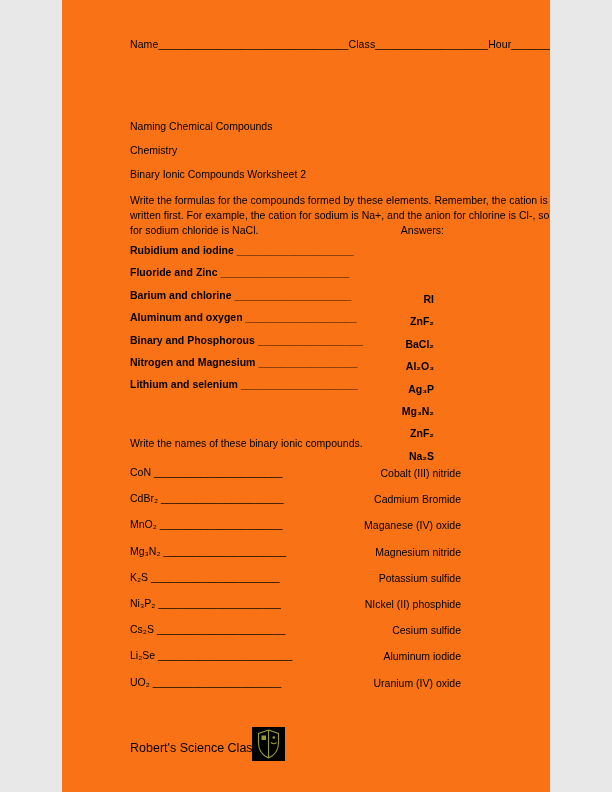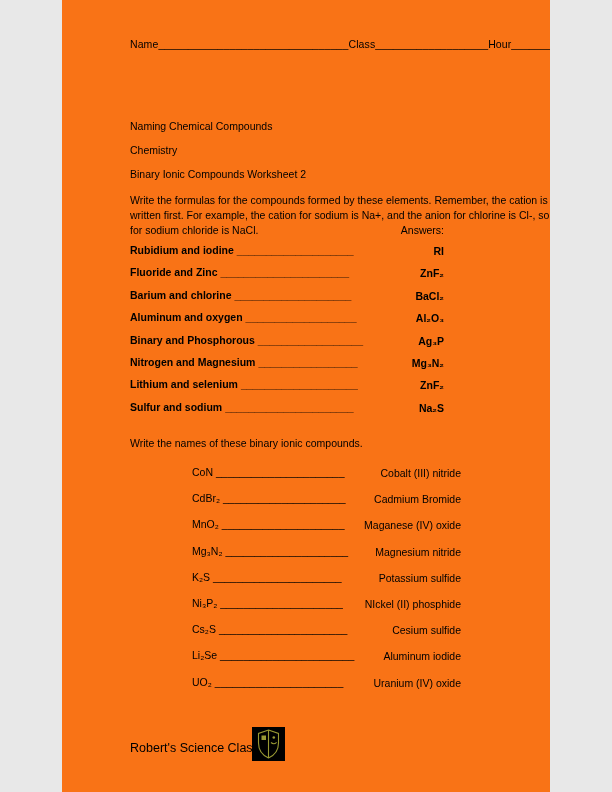--- a/index.html
+++ b/index.html
@@ -20,27 +20,27 @@
   .title-block { position:absolute; top:82px; left:68px; line-height:24px;margin-top:32px; }
   .intro {
     position:absolute; top:169px; left:68px; width:481px;
     line-height:15px;
     margin-top:24px;
   }
   .answers-label { position:absolute; top:224px; right:106px; }
   .s1-list { position:absolute; top:244px; left:0; right:0;font-weight:bold; }
   .s1-row { position:relative; height:22.4px; }
   .s2-heading { position:absolute; top:437px; left:68px; }
-  .s2-list { position:absolute; top:466px; left:16px; right:0;padding-left:46px; }
+  .s2-list { position:absolute; top:466px; left:0; right:0; }
   .s2-row { position:relative; height:26.2px; }
   .row-label { position:absolute; left:68px; top:0; white-space:pre; }
   .blank { white-space:pre; }
   .blank-gap { display:inline-block; width:3px; }
   .row-answer { position:absolute; top:1px; white-space:pre; }
-  .s1-answer { right:106px; }
+  .s1-answer { right:116px;margin-top:48px; }
   .s2-answer { right:89px; }
   .footer-text {
     position:absolute; left:68px; top:741px;
     font-size:12.5px;
   }
   .footer-logo { position:absolute; left:190px; top:727px; width:33px; height:34px; }
 </style>
 </head>
 <body>
 
@@ -81,21 +81,20 @@
       </div>
     <div class="s1-row">
         <span class="row-label"><span>Nitrogen and Magnesium</span><span class="blank-gap"></span><span class="blank">_________________</span></span>
         <span class="row-answer s1-answer">Mg₃N₂</span>
       </div>
     <div class="s1-row">
         <span class="row-label"><span>Lithium and selenium</span><span class="blank-gap"></span><span class="blank">____________________</span></span>
         <span class="row-answer s1-answer">ZnF₂</span>
       </div>
     <div class="s1-row">
-        <span class="row-label"><span>Sulfur and sodium</span><span class="blank-gap"></span><span class="blank">______________________</span></span>
         <span class="row-answer s1-answer">Na₂S</span>
       </div>
   </div>
 
   <div class="s2-heading">Write the names of these binary ionic compounds.</div>
 
   <div class="s2-list">
     <div class="s2-row">
         <span class="row-label"><span>CoN</span><span class="blank-gap"></span><span class="blank">______________________</span></span>
         <span class="row-answer s2-answer">Cobalt (III) nitride</span>

